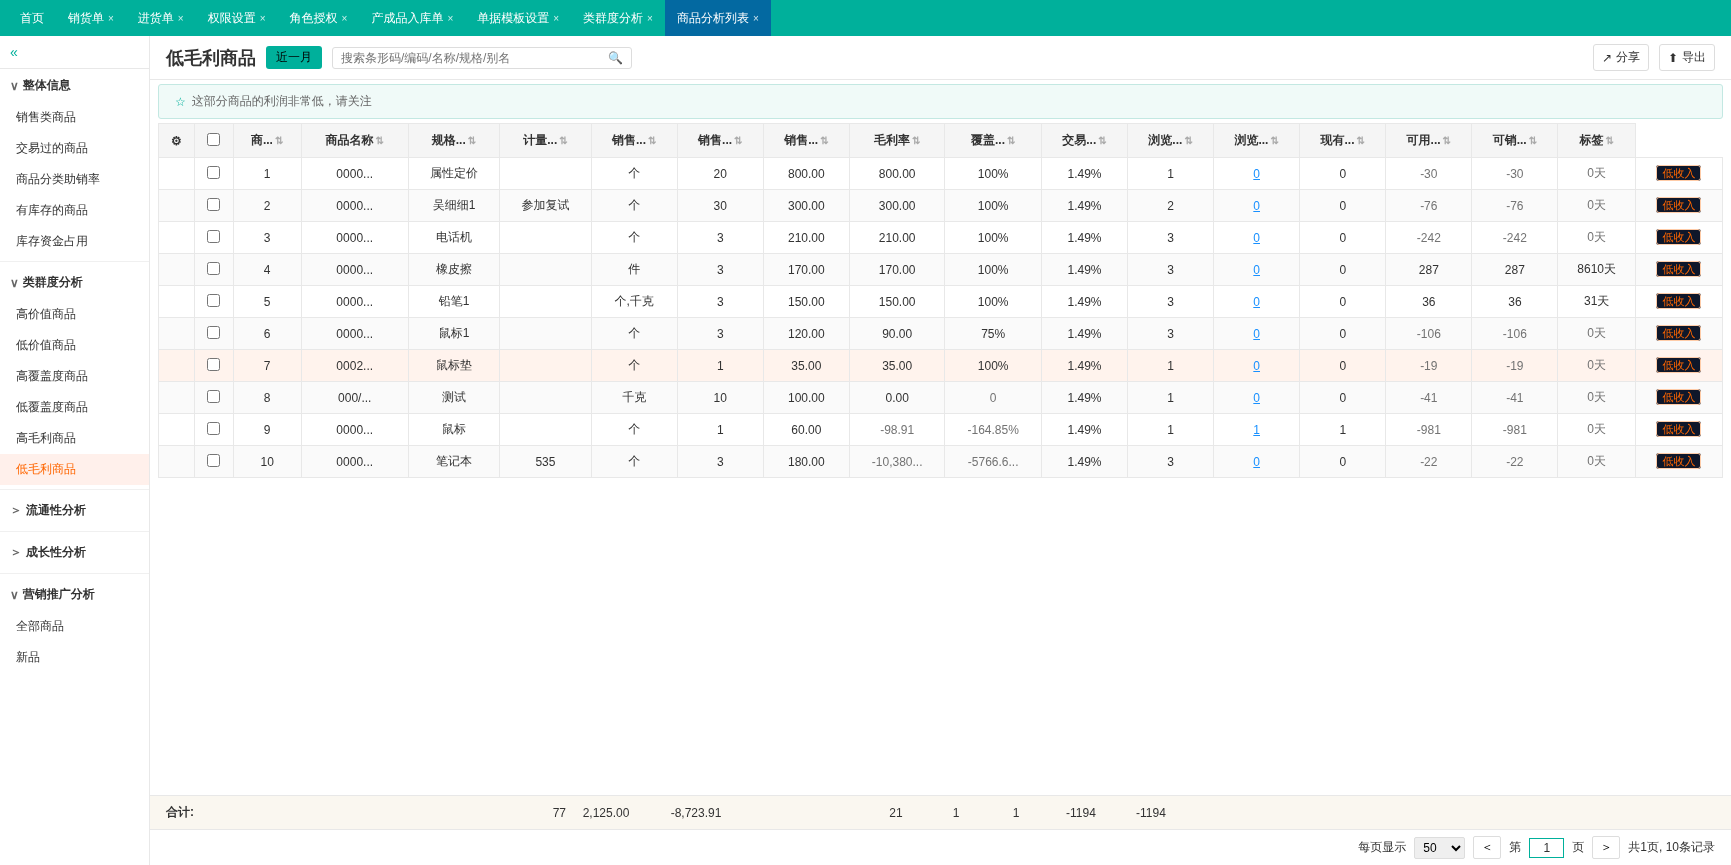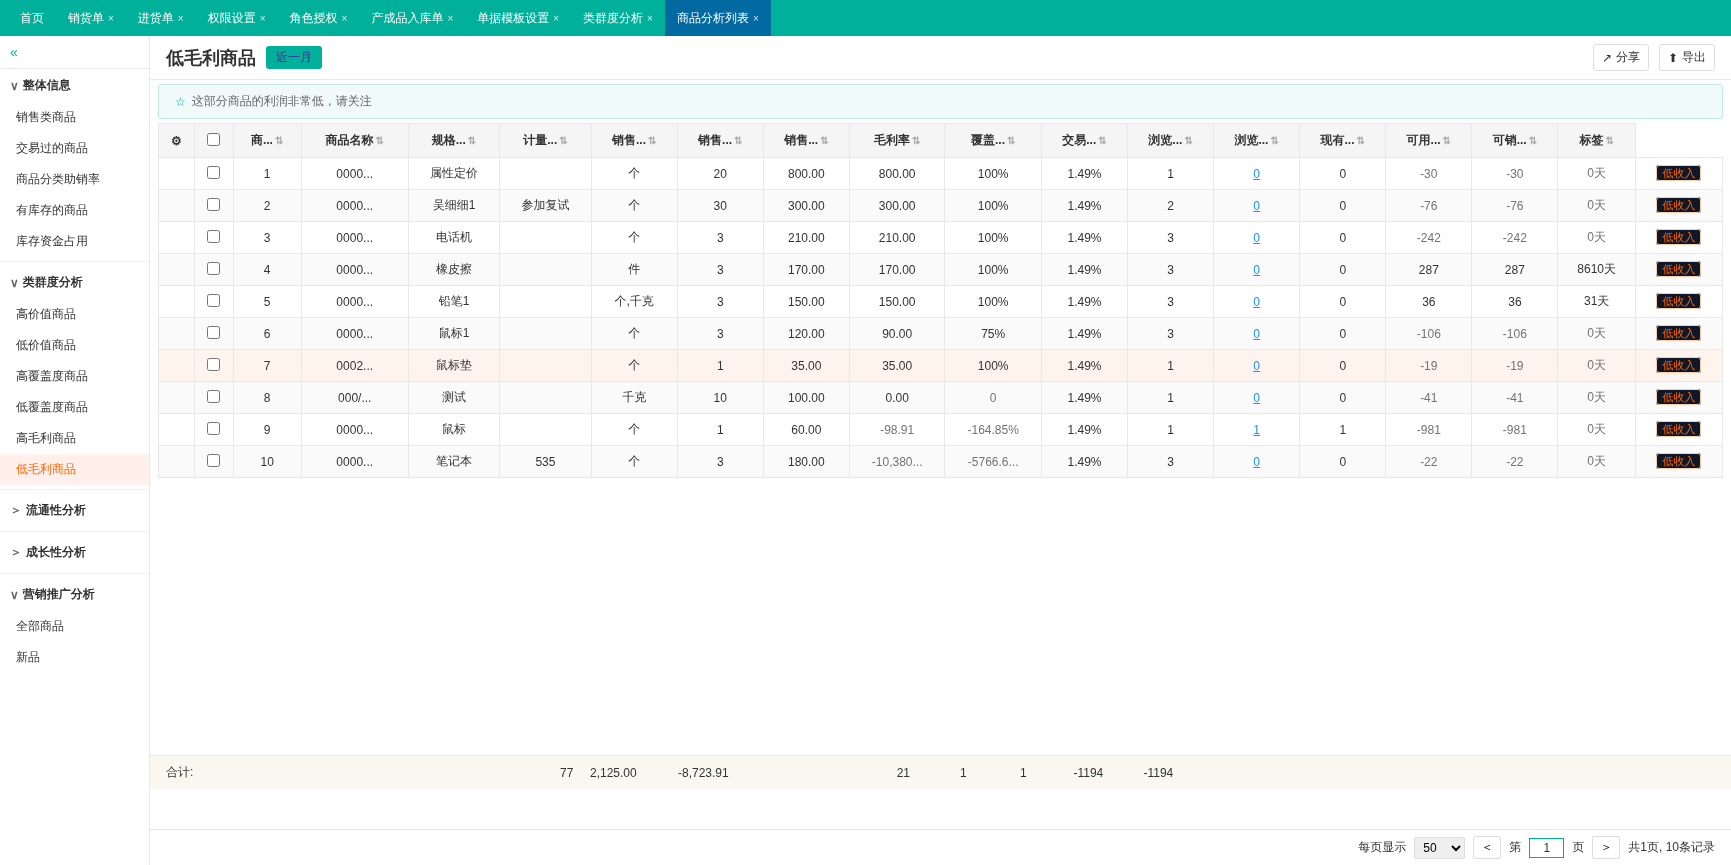--- a/index.html
+++ b/index.html
@@ -75,21 +75,21 @@
       gap: 10px;
     }
     .page-title {
       font-size: 18px;
       font-weight: bold;
       color: #333;
       white-space: nowrap;
     }
     .period-btn {
       background: #00b09b;
-      color: #4c1d95;
+      color: #000000;
       border: none;
       padding: 3px 10px;
       border-radius: 3px;
       cursor: pointer;
       font-size: 12px;
     }
     .search-box {
       display: flex;
       align-items: center;
       border: 1px solid #ddd;
@@ -196,34 +196,33 @@
     
     .table-footer {
       background: #faf7f0;
       border-top: 1px solid #e8e8e8;
       padding: 8px 16px;
       display: flex;
       align-items: center;
       font-size: 12px;
       color: #333;
     }
-    .footer-total-label { font-weight: normal; margin-right: 20px; }
+    .footer-total-label { font-weight: bold; margin-right: 12px; }
 
     
     .pagination {
       background: #fff;
       border-top: 1px solid #e8e8e8;
       padding: 6px 16px;
       display: flex;
       align-items: center;
       justify-content: flex-end;
       gap: 8px;
       font-size: 12px;
       color: #333;
-      margin-top: 40px;
     }
     .pagination select {
       border: 1px solid #ddd;
       padding: 2px 4px;
       border-radius: 2px;
     }
     .pagination .page-btn {
       border: 1px solid #ddd;
       background: #fff;
       padding: 2px 7px;
@@ -345,20 +344,24 @@
     </div>
     <div class="sidebar-item">全部商品</div>
     <div class="sidebar-item">新品</div>
   </div>
 
   <div class="content">
 
     <div class="content-header">
       <span class="page-title">低毛利商品</span>
       <button class="period-btn">近一月</button>
+      <div class="search-box">
+        <input type="text" placeholder="搜索条形码/编码/名称/规格/别名" style="">
+        <span class="search-icon">🔍</span>
+      </div>
       <div class="header-actions">
         <button class="action-btn">
           <span>↗</span>
           <span>分享</span>
         </button>
         <button class="action-btn">
           <span>⬆</span>
           <span>导出</span>
         </button>
       </div>

